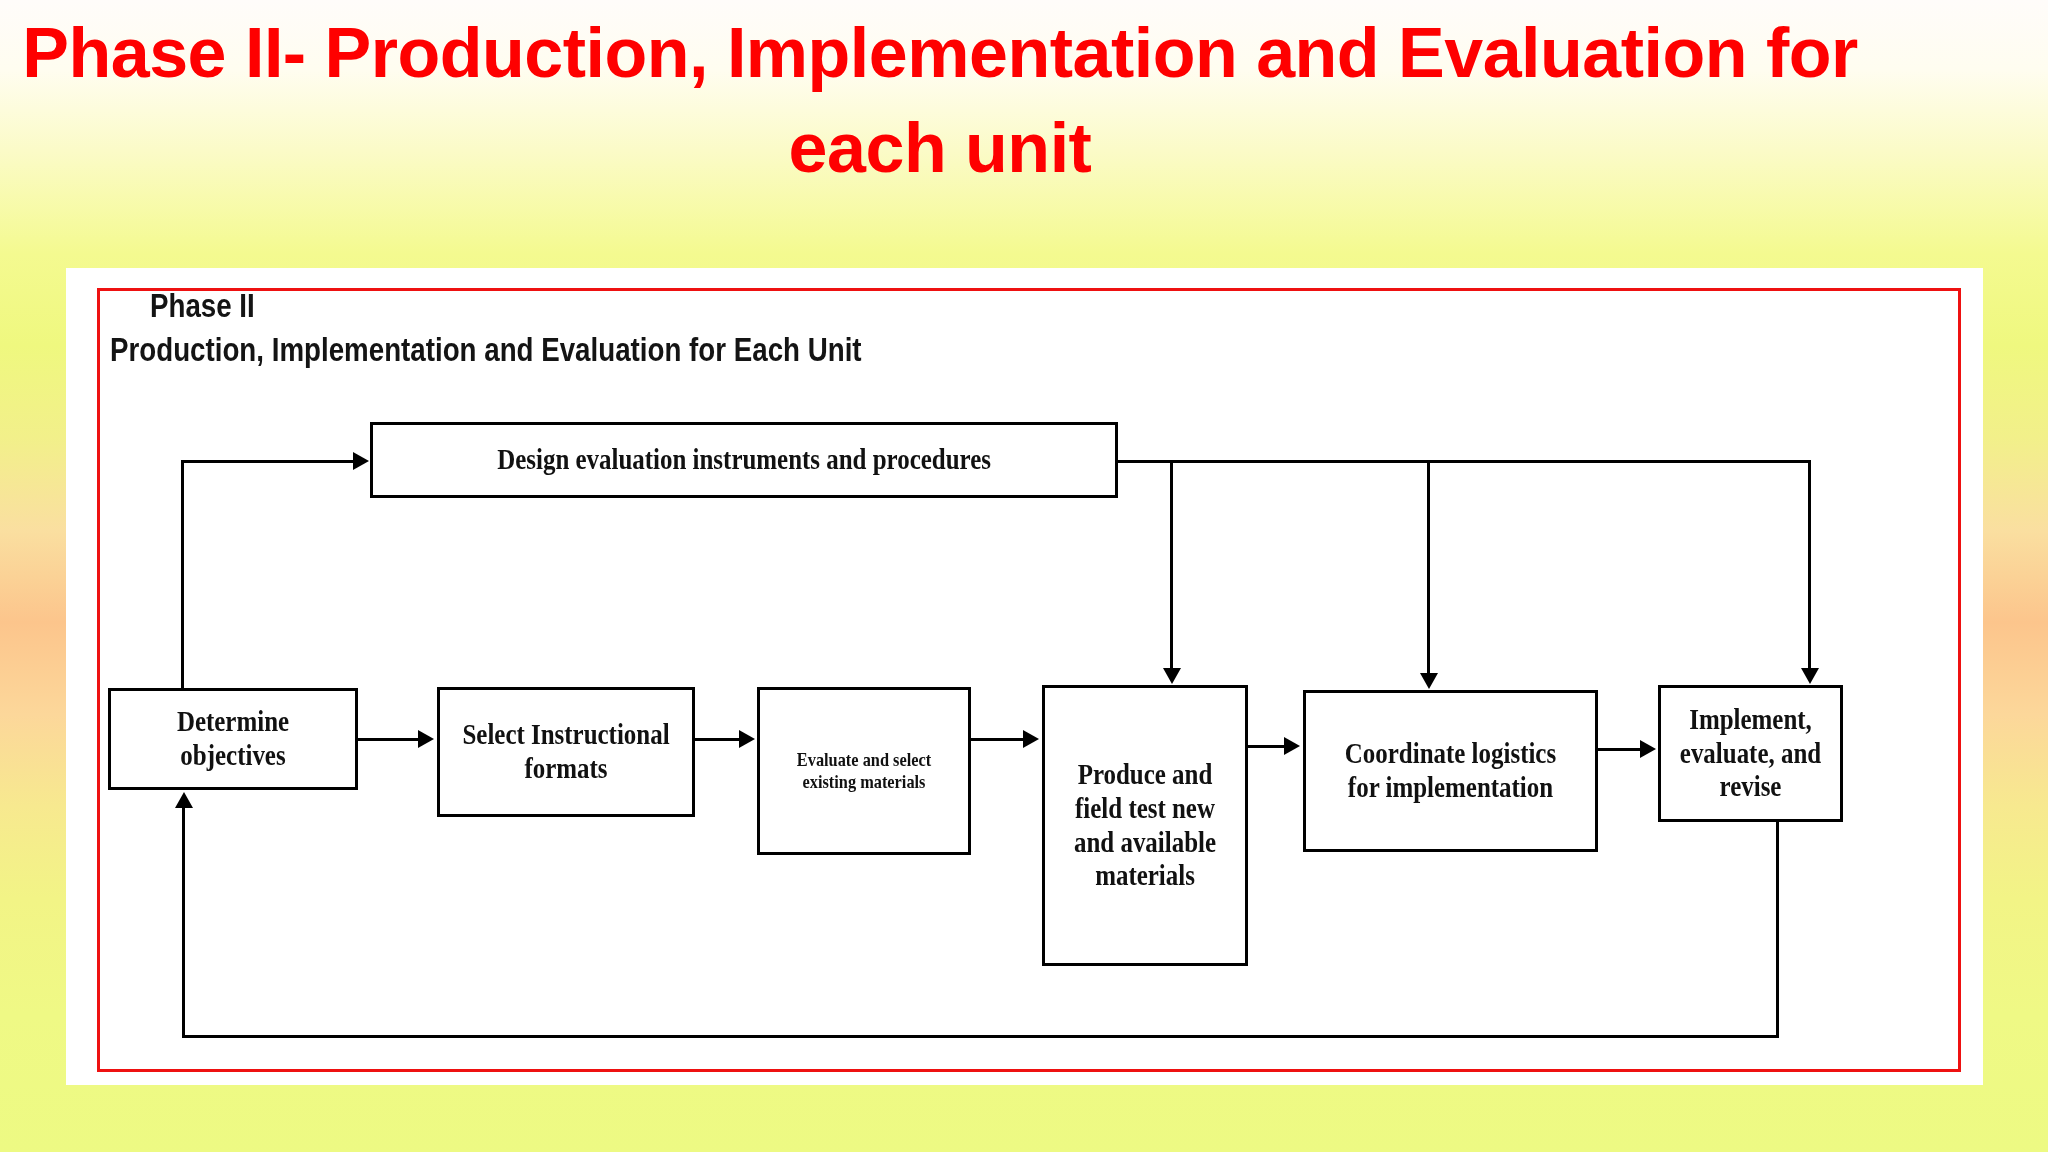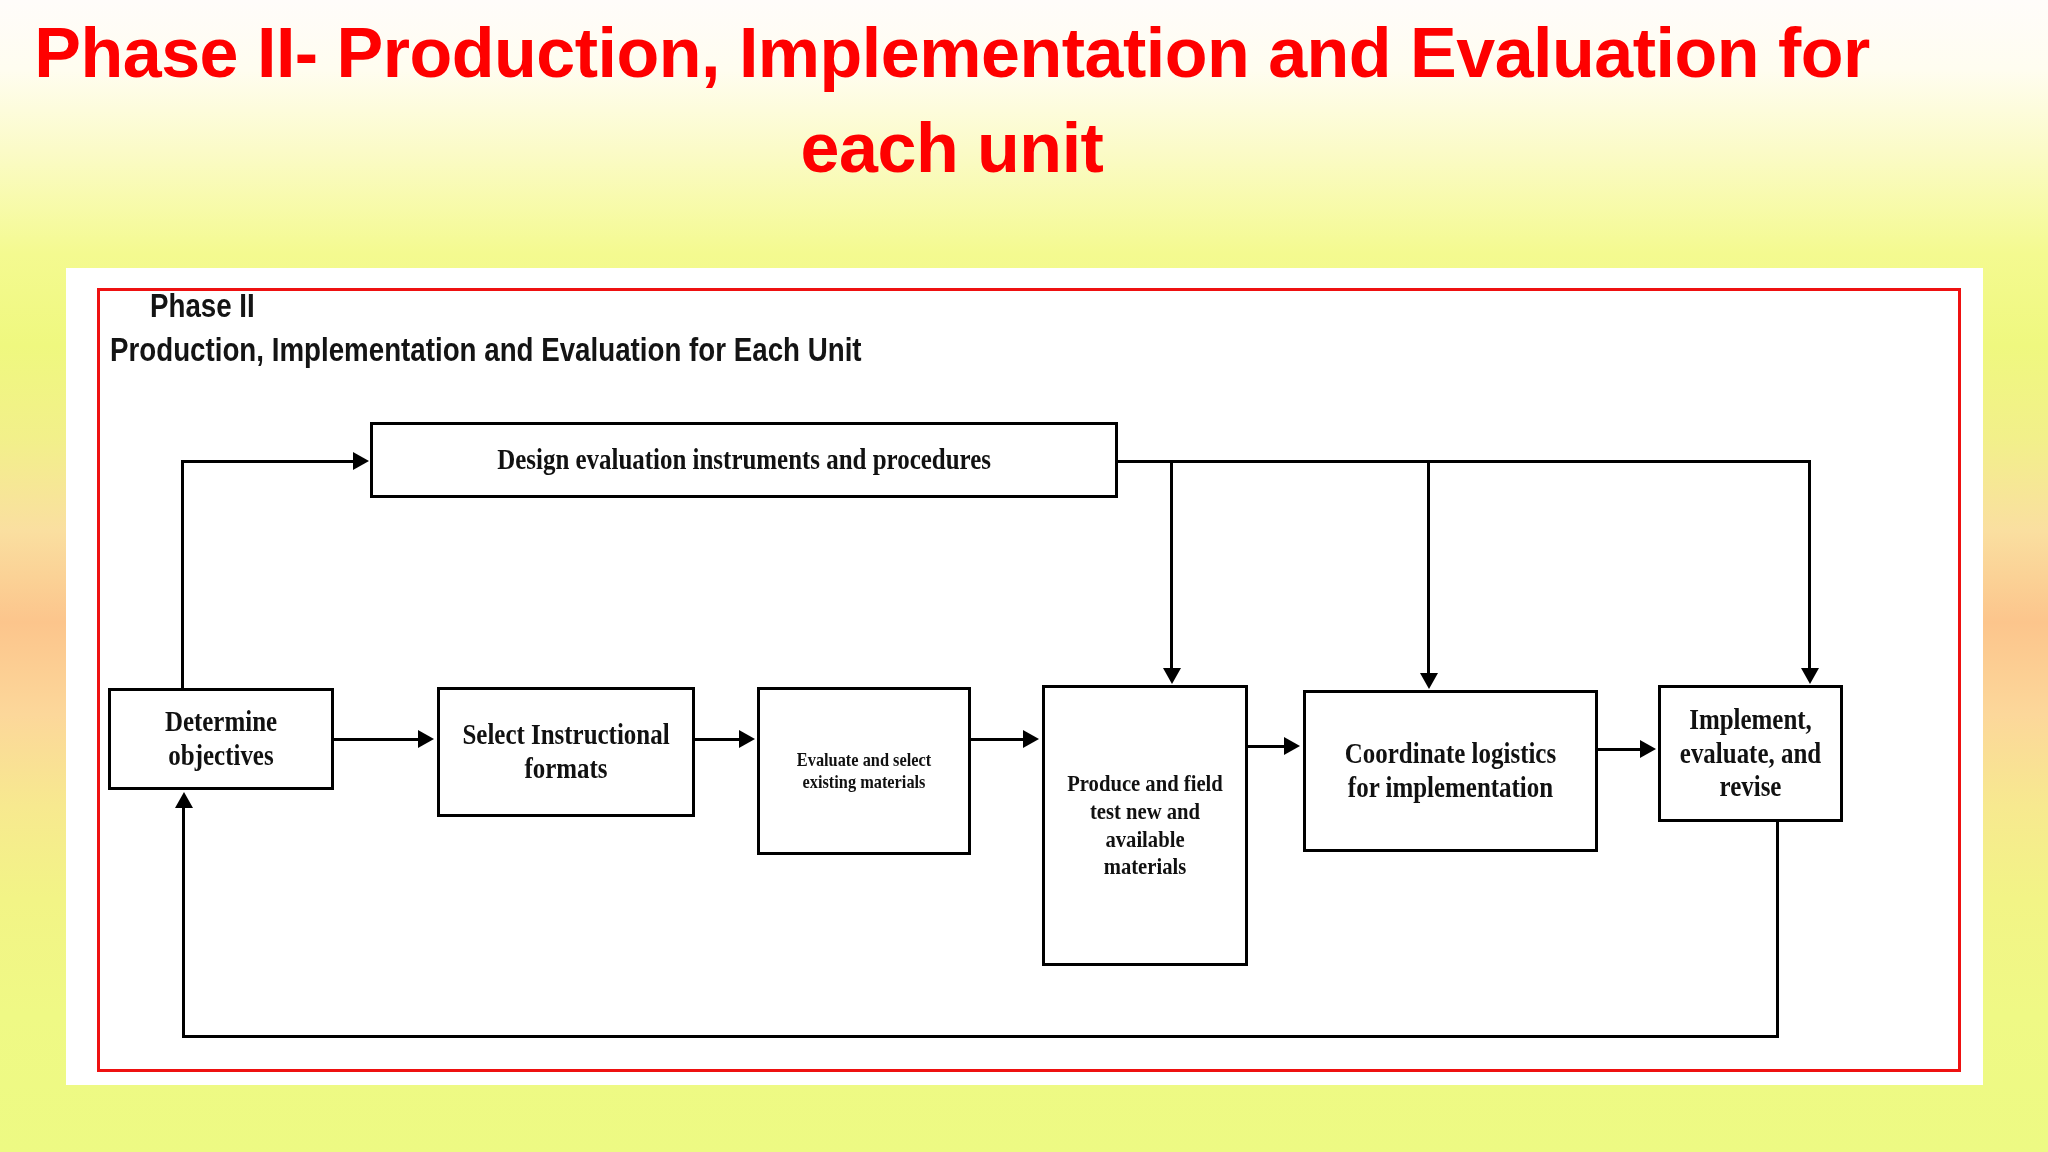--- a/index.html
+++ b/index.html
@@ -34,21 +34,20 @@
     left: 0;
     top: 6px;
     width: 1880px;
     text-align: center;
     color: #fe0000;
     font-weight: bold;
     font-size: 70px;
     line-height: 1.35;
     letter-spacing: -0.5px;
     font-family: "Liberation Sans", sans-serif;
-    padding-left: 12px;
   }
 
   
   #diagram-card {
     position: absolute;
     left: 66px;
     top: 268px;
     width: 1917px;
     height: 817px;
     background: #ffffff;
@@ -101,24 +100,24 @@
     text-align: center;
     color: #111111;
     font-weight: bold;
     font-family: Liberation Serif, serif;
     line-height: 1.16;
     padding: 0 4px;
   }
   .narrow { transform: scaleX(0.86); }
 
   #box-design   { left: 370px;  top: 422px; width: 748px; height: 76px;  font-size: 29px; }
-  #box-determine{ left: 108px;  top: 688px; width: 226px; height: 102px; font-size: 29px; }
+  #box-determine{ left: 108px;  top: 688px; width: 250px; height: 102px; font-size: 29px; }
   #box-select   { left: 437px;  top: 687px; width: 258px; height: 130px; font-size: 29px; }
   #box-evaluate { left: 757px;  top: 687px; width: 214px; height: 168px; font-size: 19px; }
-  #box-produce  { left: 1042px; top: 685px; width: 206px; height: 281px; font-size: 24px; }
+  #box-produce  { left: 1042px; top: 685px; width: 206px; height: 281px; font-size: 29px; }
   #box-coord    { left: 1303px; top: 690px; width: 295px; height: 162px; font-size: 29px; }
   #box-implement{ left: 1658px; top: 685px; width: 185px; height: 137px; font-size: 29px; }
 
   
   .hline {
     position: absolute;
     height: 0;
     border-top: 3px solid #000;
   }
   .vline {

